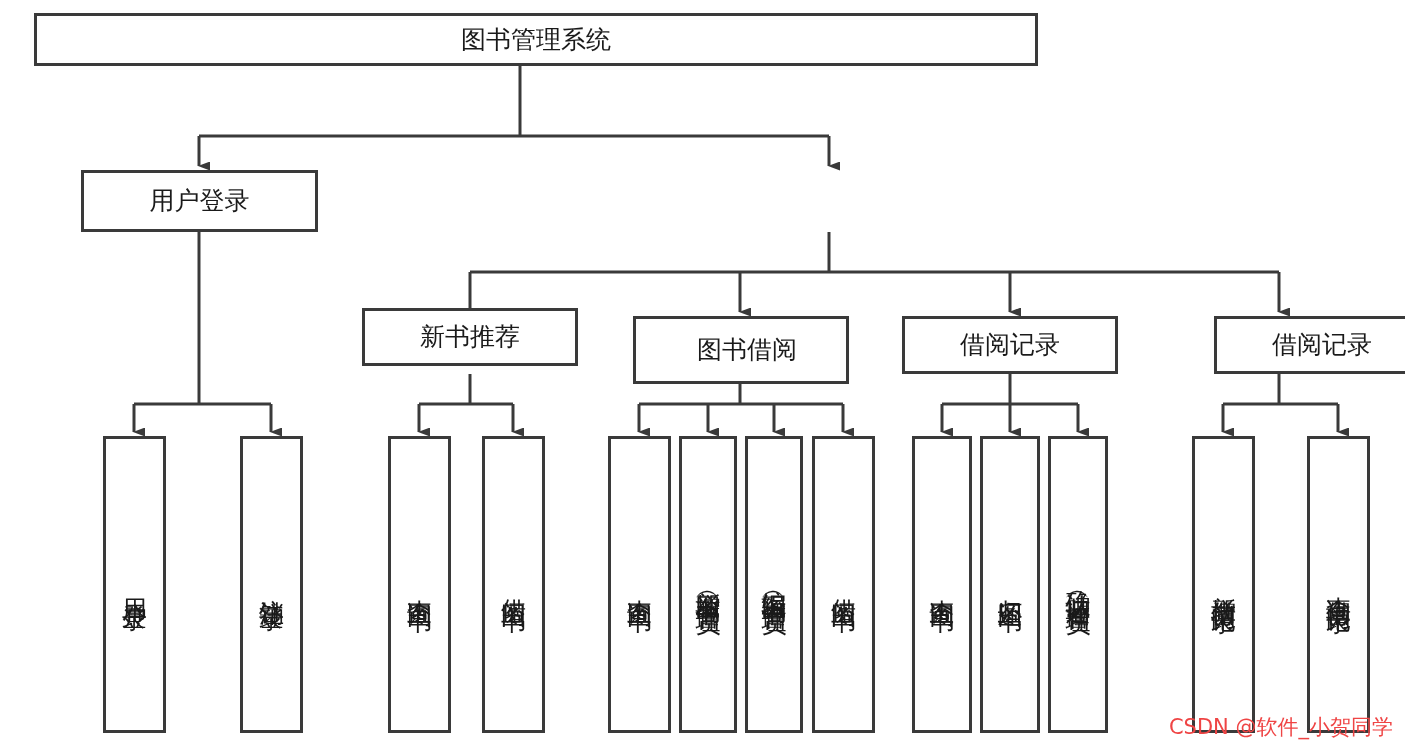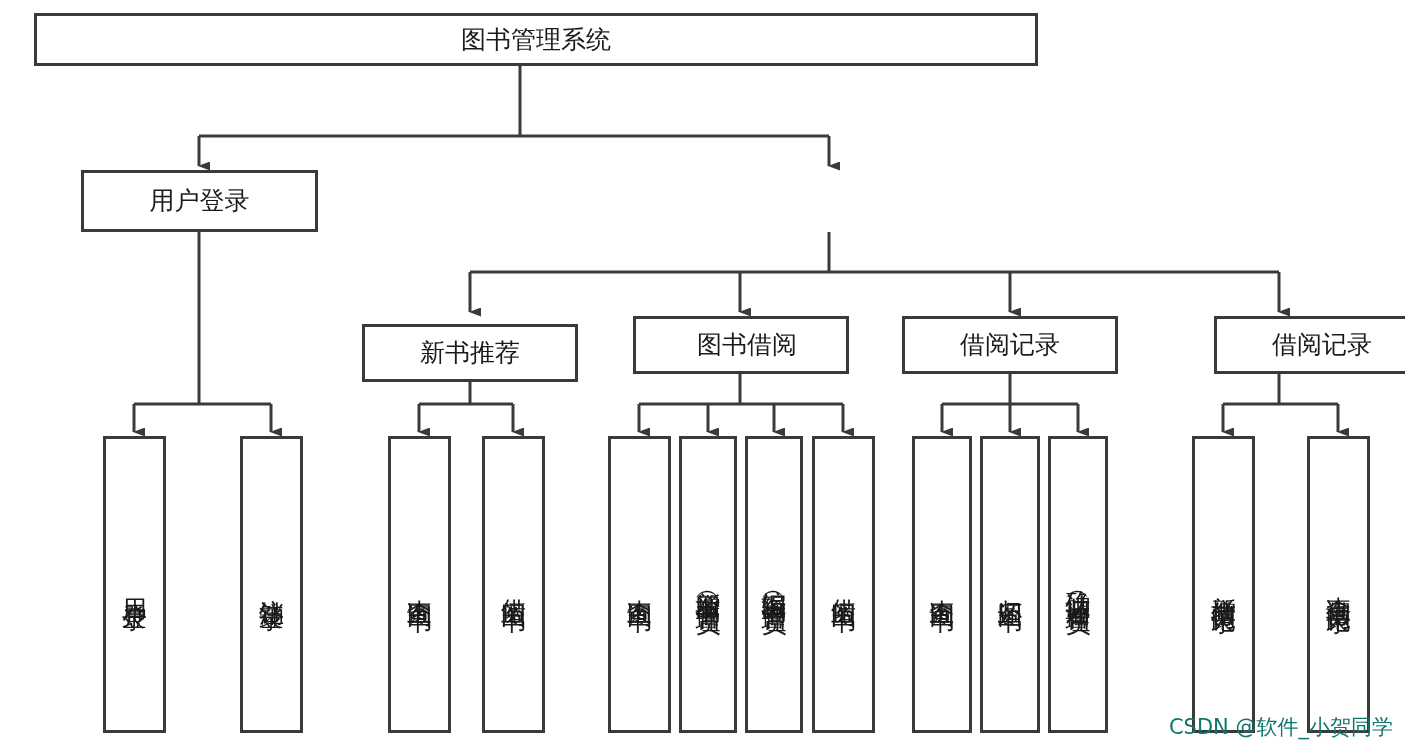--- a/index.html
+++ b/index.html
@@ -55,21 +55,21 @@
     font-size: 25px;
     letter-spacing: 3px;
     line-height: 1;
     white-space: nowrap;
   }
   #watermark {
     position: absolute;
     right: 12px;
     bottom: 6px;
     font-size: 21px;
-    color: #0f766e;
+    color: #ef4444;
     z-index: 5;
     white-space: nowrap;
     pointer-events: none;
   }
 </style>
 </head>
 <body>
 
 <div id="diagram-root">
 
@@ -125,24 +125,24 @@
   </svg>
 
   <div class="node horizontal" style="left:18px; top:13px; width:1004px; height:53px;margin-left:16px;">
     <span class="node-label">图书管理系统</span>
   </div>
 
   <div class="node horizontal" style="left:81px; top:170px; width:237px; height:62px;">
     <span class="node-label">用户登录</span>
   </div>
 
-  <div class="node horizontal" style="left:362px; top:324px; width:216px; height:58px;">
+  <div class="node horizontal" style="left:362px; top:308px; width:216px; height:58px;">
     <span class="node-label">新书推荐</span>
   </div>
-  <div class="node horizontal" style="left:633px; top:316px; width:216px; height:58px;padding-left:12px;">
+  <div class="node horizontal" style="left:633px; top:316px; width:216px; height:68px;padding-left:12px;">
     <span class="node-label">图书借阅</span>
   </div>
   <div class="node horizontal" style="left:902px; top:316px; width:216px; height:58px;">
     <span class="node-label">借阅记录</span>
   </div>
   <div class="node horizontal" style="left:1171px; top:316px; width:216px; height:58px;margin-left:43px;">
     <span class="node-label">借阅记录</span>
   </div>
 
   <div class="node vertical" style="left:103px; top:436px; width:63px; height:297px;">

